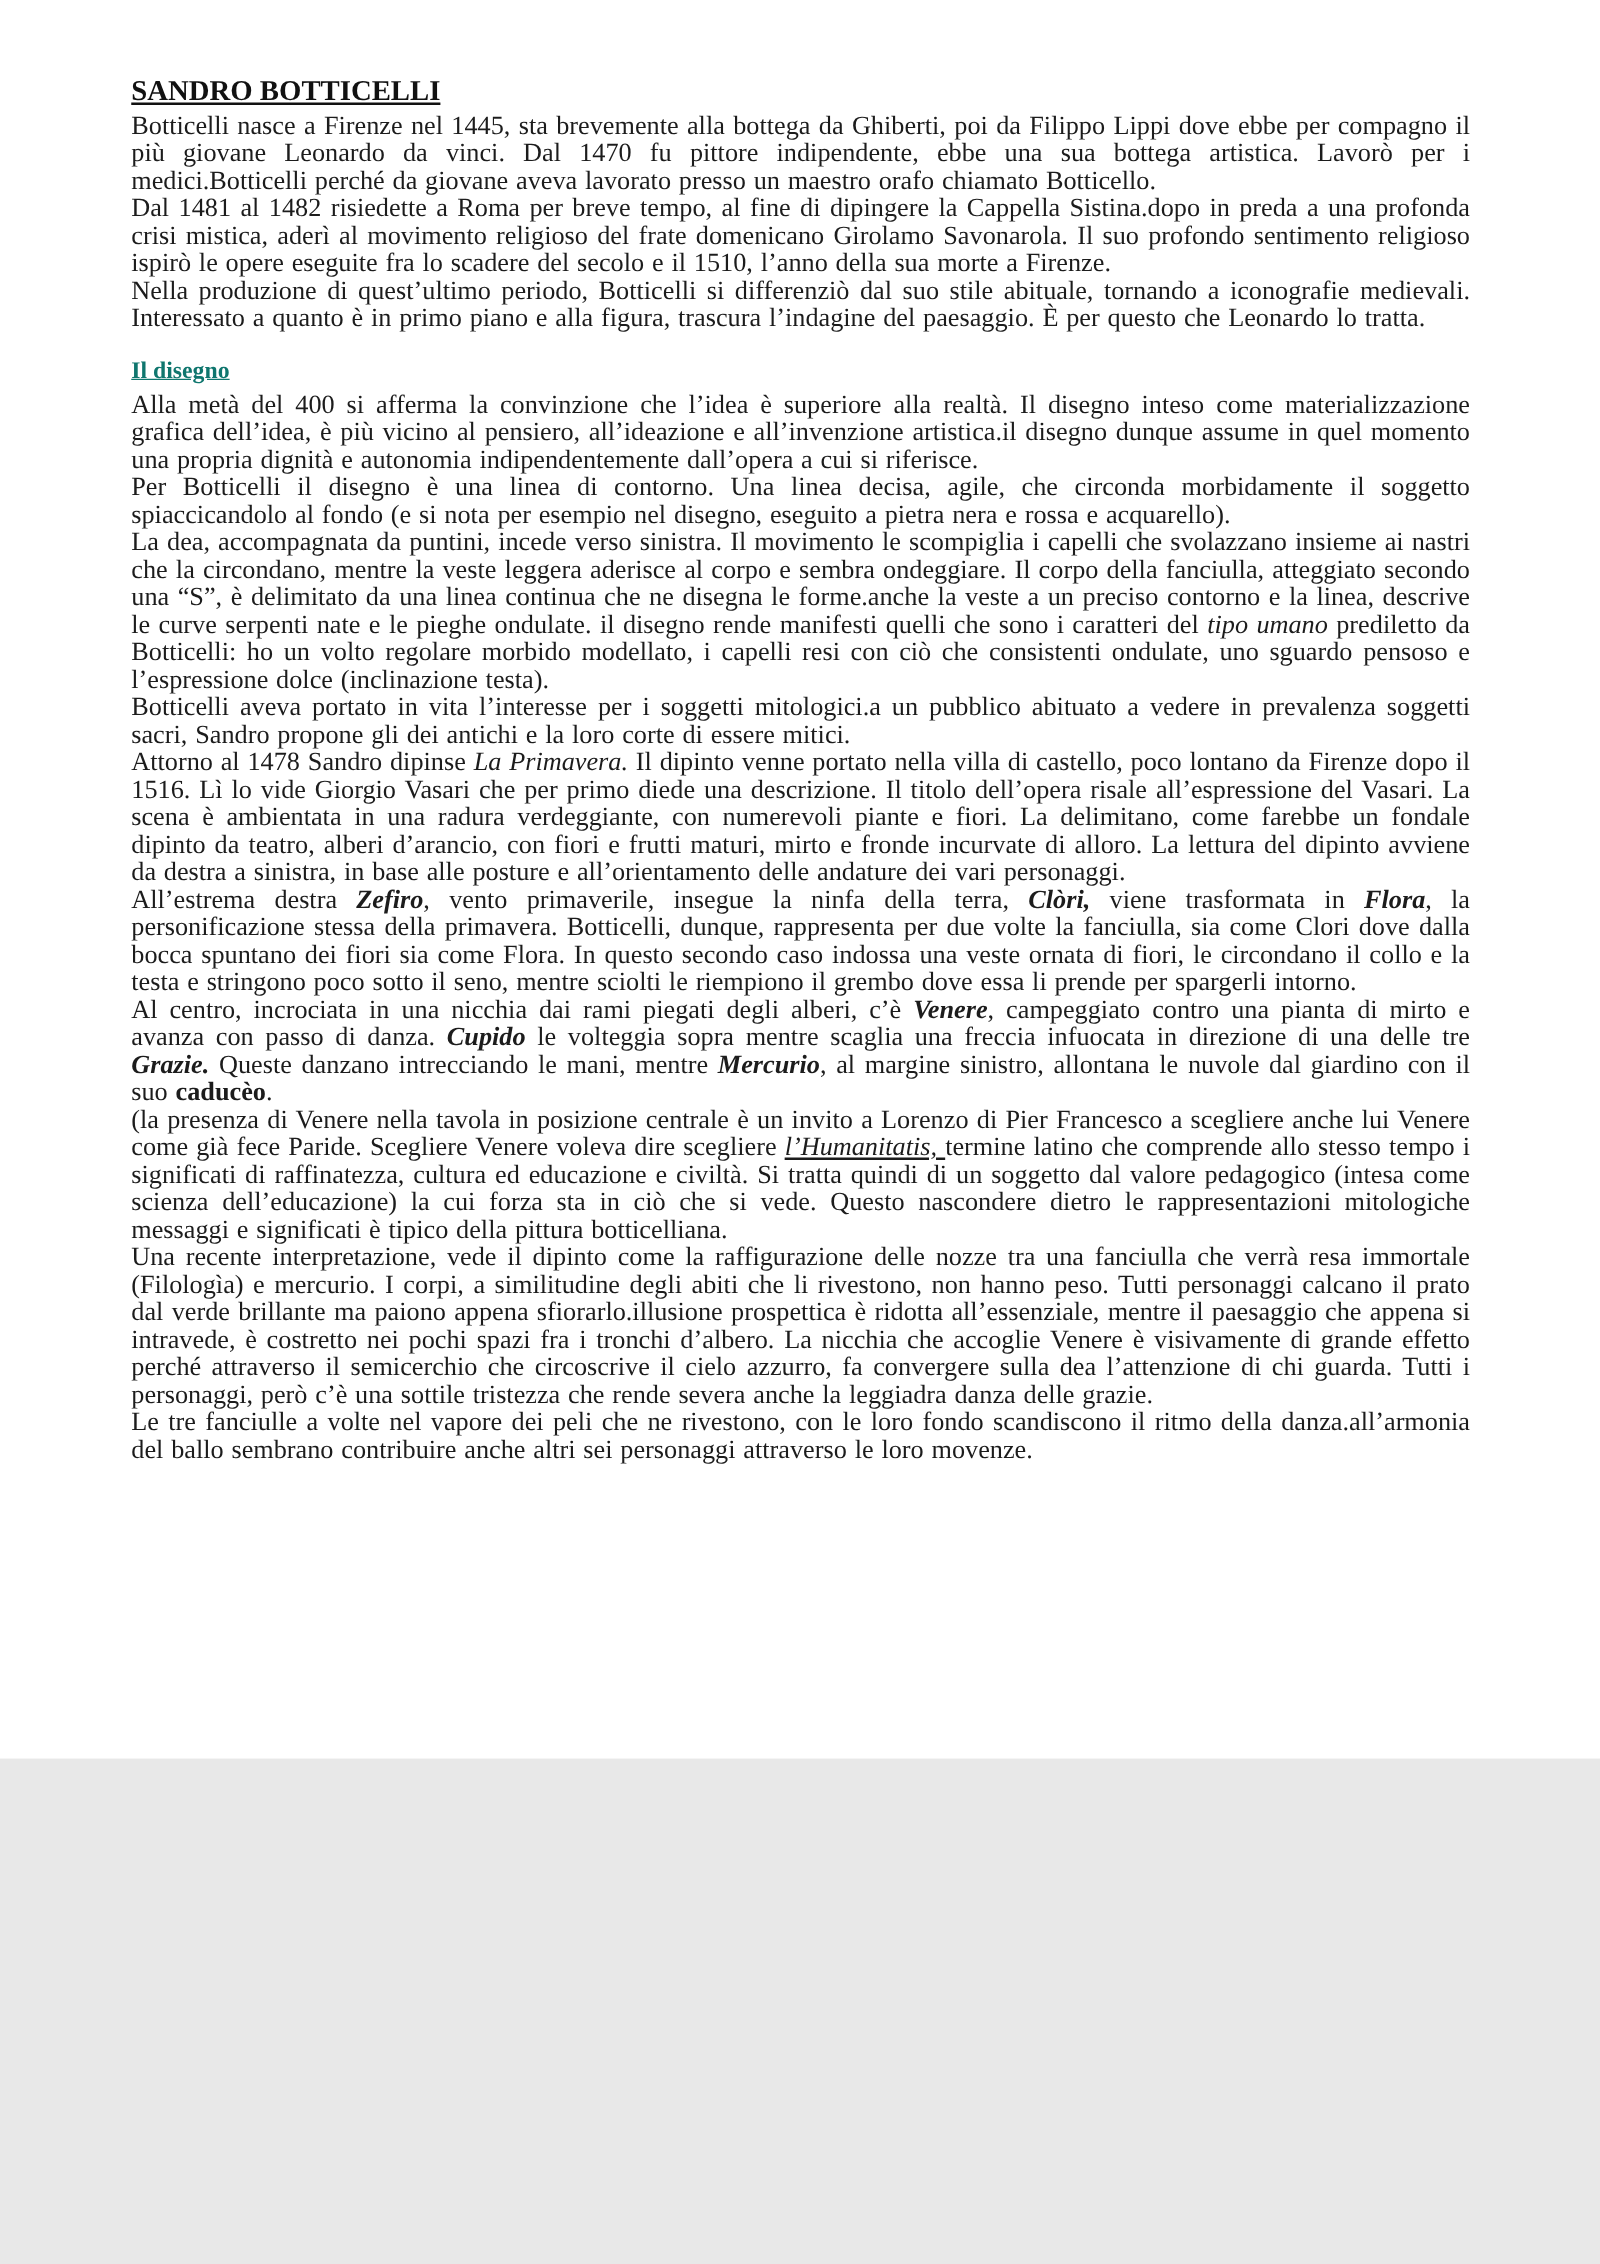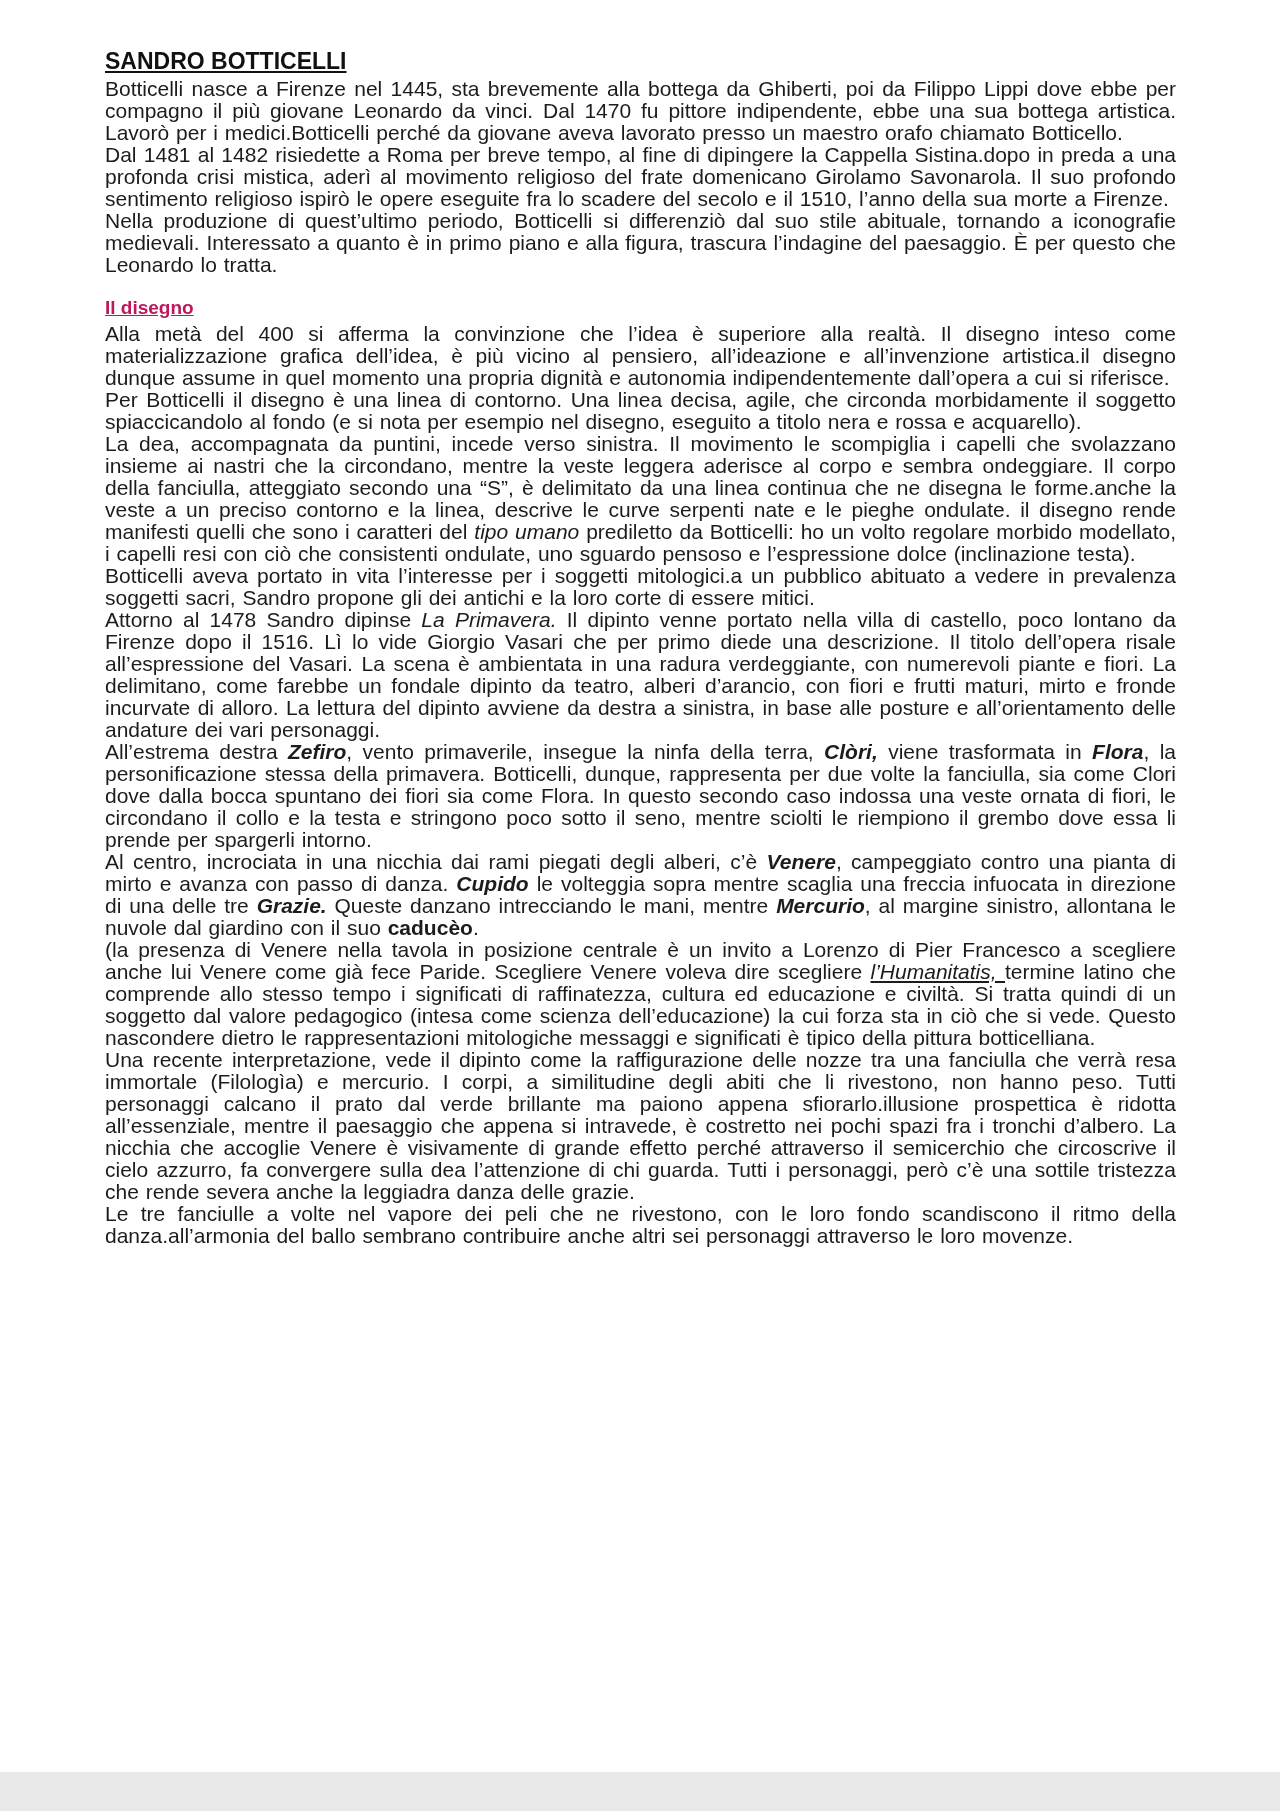--- a/index.html
+++ b/index.html
@@ -3,63 +3,63 @@
 <meta charset="utf-8">
 <style>
   html, body {
     margin: 0;
     padding: 0;
     background: #e8e8e8;
   }
   .page {
     position: relative;
     width: 1280px;
-    height: 1772px;
+    height: 1407px;
     margin: 0 auto;
     background: #ffffff;
     box-sizing: border-box;
-    padding: 48px 104px 40px 105px;
-    font-family: Liberation Sans, sans-serif;
+    padding: 60px 104px 40px 105px;
+    font-family: Liberation Serif, serif;
     color: #1c1c1c;
     overflow: hidden;
   }
   h1.doc-title {
     font-size: 23px;
     font-weight: bold;
     text-decoration: underline;
     margin: 0 0 3px 0;
     color: #111111;
   }
   h2.section-heading {
     font-size: 19px;
     font-weight: bold;
     text-decoration: underline;
     margin: 21px 0 4px 0;
-    color: #be185d;
+    color: #0f766e;
   }
   p.para {
     margin: 0;
     font-size: 21px;
     line-height: 22px;
     text-align: justify;
     word-spacing: 1px;
   }
 </style>
 </head>
 <body>
 
 <div class="page">
   <h1 class="doc-title">SANDRO BOTTICELLI</h1>
   <div>
       <p class="para"><span>Botticelli nasce a Firenze nel 1445, sta brevemente alla bottega da Ghiberti, poi da Filippo Lippi dove ebbe per compagno il più giovane Leonardo da vinci. Dal 1470 fu pittore indipendente, ebbe una sua bottega artistica. Lavorò per i medici.Botticelli perché da giovane aveva lavorato presso un maestro orafo chiamato Botticello.</span></p>
       <p class="para"><span>Dal 1481 al 1482 risiedette a Roma per breve tempo, al fine di dipingere la Cappella Sistina.dopo in preda a una profonda crisi mistica, aderì al movimento religioso del frate domenicano Girolamo Savonarola. Il suo profondo sentimento religioso ispirò le opere eseguite fra lo scadere del secolo e il 1510, l’anno della sua morte a Firenze.</span></p>
       <p class="para"><span>Nella produzione di quest’ultimo periodo, Botticelli si differenziò dal suo stile abituale, tornando a iconografie medievali. Interessato a quanto è in primo piano e alla figura, trascura l’indagine del paesaggio. È per questo che Leonardo lo tratta.</span></p>
       <h2 class="section-heading">Il disegno</h2>
       <p class="para"><span>Alla metà del 400 si afferma la convinzione che l’idea è superiore alla realtà. Il disegno inteso come materializzazione grafica dell’idea, è più vicino al pensiero, all’ideazione e all’invenzione artistica.il disegno dunque assume in quel momento una propria dignità e autonomia indipendentemente dall’opera a cui si riferisce.</span></p>
-      <p class="para"><span>Per Botticelli il disegno è una linea di contorno. Una linea decisa, agile, che circonda morbidamente il soggetto spiaccicandolo al fondo (e si nota per esempio nel disegno, eseguito a titolo nera e rossa e acquarello).</span></p>
+      <p class="para"><span>Per Botticelli il disegno è una linea di contorno. Una linea decisa, agile, che circonda morbidamente il soggetto spiaccicandolo al fondo (e si nota per esempio nel disegno, eseguito a pietra nera e rossa e acquarello).</span></p>
       <p class="para"><span>La dea, accompagnata da puntini, incede verso sinistra. Il movimento le scompiglia i capelli che svolazzano insieme ai nastri che la circondano, mentre la veste leggera aderisce al corpo e sembra ondeggiare. Il corpo della fanciulla, atteggiato secondo una “S”, è delimitato da una linea continua che ne disegna le forme.anche la veste a un preciso contorno e la linea, descrive le curve serpenti nate e le pieghe ondulate. il disegno rende manifesti quelli che sono i caratteri del </span><span style="font-style: italic;">tipo umano</span><span> prediletto da Botticelli: ho un volto regolare morbido modellato, i capelli resi con ciò che consistenti ondulate, uno sguardo pensoso e l’espressione dolce (inclinazione testa).</span></p>
       <p class="para"><span>Botticelli aveva portato in vita l’interesse per i soggetti mitologici.a un pubblico abituato a vedere in prevalenza soggetti sacri, Sandro propone gli dei antichi e la loro corte di essere mitici.</span></p>
       <p class="para"><span>Attorno al 1478 Sandro dipinse </span><span style="font-style: italic;">La Primavera.</span><span> Il dipinto venne portato nella villa di castello, poco lontano da Firenze dopo il 1516. Lì lo vide Giorgio Vasari che per primo diede una descrizione. Il titolo dell’opera risale all’espressione del Vasari. La scena è ambientata in una radura verdeggiante, con numerevoli piante e fiori. La delimitano, come farebbe un fondale dipinto da teatro, alberi d’arancio, con fiori e frutti maturi, mirto e fronde incurvate di alloro. La lettura del dipinto avviene da destra a sinistra, in base alle posture e all’orientamento delle andature dei vari personaggi.</span></p>
       <p class="para"><span>All’estrema destra </span><span style="font-weight: bold; font-style: italic;">Zefiro</span><span>, vento primaverile, insegue la ninfa della terra, </span><span style="font-weight: bold; font-style: italic;">Clòri,</span><span> viene trasformata in </span><span style="font-weight: bold; font-style: italic;">Flora</span><span>, la personificazione stessa della primavera. Botticelli, dunque, rappresenta per due volte la fanciulla, sia come Clori dove dalla bocca spuntano dei fiori sia come Flora. In questo secondo caso indossa una veste ornata di fiori, le circondano il collo e la testa e stringono poco sotto il seno, mentre sciolti le riempiono il grembo dove essa li prende per spargerli intorno.</span></p>
       <p class="para"><span>Al centro, incrociata in una nicchia dai rami piegati degli alberi, c’è </span><span style="font-weight: bold; font-style: italic;">Venere</span><span>, campeggiato contro una pianta di mirto e avanza con passo di danza. </span><span style="font-weight: bold; font-style: italic;">Cupido</span><span> le volteggia sopra mentre scaglia una freccia infuocata in direzione di una delle tre </span><span style="font-weight: bold; font-style: italic;">Grazie.</span><span> Queste danzano intrecciando le mani, mentre </span><span style="font-weight: bold; font-style: italic;">Mercurio</span><span>, al margine sinistro, allontana le nuvole dal giardino con il suo </span><span style="font-weight: bold;">caducèo</span><span>.</span></p>
       <p class="para"><span>(la presenza di Venere nella tavola in posizione centrale è un invito a Lorenzo di Pier Francesco a scegliere anche lui Venere come già fece Paride. Scegliere Venere voleva dire scegliere </span><span style="font-style: italic; text-decoration: underline;">l’Humanitatis, </span><span>termine latino che comprende allo stesso tempo i significati di raffinatezza, cultura ed educazione e civiltà. Si tratta quindi di un soggetto dal valore pedagogico (intesa come scienza dell’educazione) la cui forza sta in ciò che si vede. Questo nascondere dietro le rappresentazioni mitologiche messaggi e significati è tipico della pittura botticelliana.</span></p>
       <p class="para"><span>Una recente interpretazione, vede il dipinto come la raffigurazione delle nozze tra una fanciulla che verrà resa immortale (Filologìa) e mercurio. I corpi, a similitudine degli abiti che li rivestono, non hanno peso. Tutti personaggi calcano il prato dal verde brillante ma paiono appena sfiorarlo.illusione prospettica è ridotta all’essenziale, mentre il paesaggio che appena si intravede, è costretto nei pochi spazi fra i tronchi d’albero. La nicchia che accoglie Venere è visivamente di grande effetto perché attraverso il semicerchio che circoscrive il cielo azzurro, fa convergere sulla dea l’attenzione di chi guarda. Tutti i personaggi, però c’è una sottile tristezza che rende severa anche la leggiadra danza delle grazie.</span></p>
       <p class="para"><span>Le tre fanciulle a volte nel vapore dei peli che ne rivestono, con le loro fondo scandiscono il ritmo della danza.all’armonia del ballo sembrano contribuire anche altri sei personaggi attraverso le loro movenze.</span></p>
     </div>
 </div>

